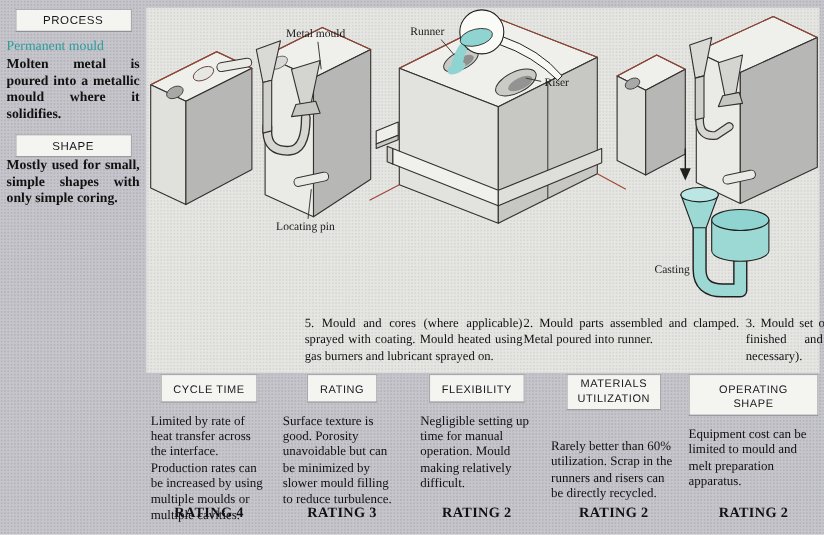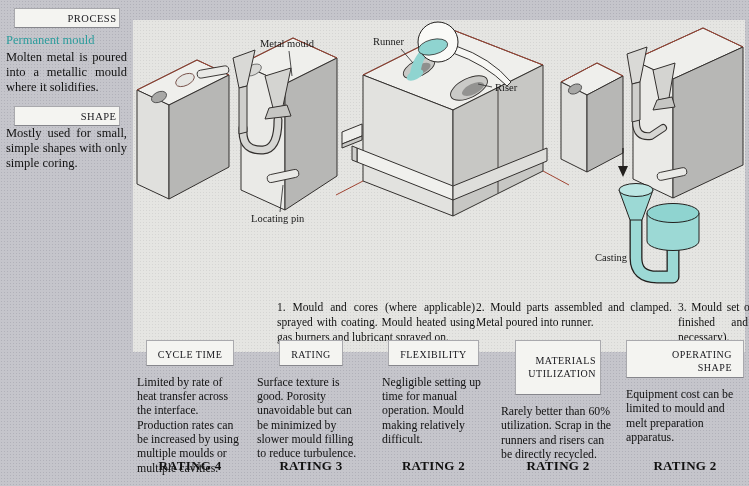--- a/index.html
+++ b/index.html
@@ -4,50 +4,50 @@
 <style>
   html,body{margin:0;padding:0;}
   .page{
     position:relative;width:749px;height:486px;overflow:hidden;
     background-color:#c5c5cb;
     background-image:radial-gradient(rgba(90,90,105,.18) .5px, transparent .9px);
     background-size:3px 3px;
     font-family:"Liberation Serif", serif;color:#111;
   }
   .panel{
-    position:absolute;left:133px;top:20px;width:612px;height:332px;
+    position:absolute;left:133px;top:7px;width:612px;height:332px;
     background-color:#e5e5e2;
     background-image:radial-gradient(rgba(120,120,130,.15) .5px, transparent .9px);
     background-size:3px 3px;
   }
   .sidebar{position:absolute;left:0;top:0;width:133px;padding-top:8px;box-sizing:border-box;}
   .hdr-box{
     background:#f4f4f1;border:1px solid #a9a9ad;border-bottom-color:#86868c;
-    font-family:Liberation Serif, serif;font-size:10.5px;letter-spacing:.5px;
-    color:#17171c;text-align:right;padding:4px 2px 3px;box-sizing:border-box;
+    font-family:Liberation Sans, sans-serif;font-size:10.5px;letter-spacing:.5px;
+    color:#17171c;text-align:center;padding:4px 2px 3px;box-sizing:border-box;
   }
   .sidebar .hdr-box{width:106px;margin:0 auto;}
   .side-sec{padding:0 6px;}
   .sub{color:#2b9c9c;font-weight:normal;font-size:12.5px;line-height:1.1;margin:6px 0 2px;}
-  .side-body{font-size:12.5px;line-height:1.2;text-align:justify;}
+  .side-body{font-size:12.5px;line-height:1.2;text-align:justify;font-weight:bold;}
   .gap1{height:11px;} .gap2{height:10px;}
   .cap{position:absolute;font-size:11.5px;line-height:1.3;text-align:justify;}
   #cap1{left:144px;top:280px;width:198px;}
   #cap2{left:343px;top:280px;width:196px;}
   #cap3{left:545px;top:280px;width:198px;}
   .rcol{position:absolute;top:340px;height:150px;}
   #rc1{left:137px;width:106px;}
   #rc2{left:257px;width:108px;}
   #rc3{left:382px;width:103px;}
   #rc4{left:501px;width:114px;}
   #rc5{left:626px;width:118px;}
   .rcol .hdr-box{margin:0 auto;width:fit-content;max-width:100%;padding:8px 11px 3px;font-size:10px;line-height:1.25;}
-  #rc4 .hdr-box{width:86px;padding:14px 4px;}
+  #rc4 .hdr-box{width:86px;padding:3px 4px;}
   .rbody{font-size:11.8px;line-height:1.22;margin-top:9px;}
-  #rc4 .rbody{margin-top:9px;}
+  #rc4 .rbody{margin-top:25px;}
   .rating{position:absolute;top:118px;left:0;width:100%;text-align:center;font-weight:bold;font-size:13px;letter-spacing:.3px;}
   svg text{font-family:"Liberation Serif", serif;font-size:10.5px;fill:#1a1a1a;}
   .oln{stroke:#33302e;stroke-width:1;stroke-linejoin:round;}
   .red{stroke:#a04432;stroke-width:1;fill:none;}
   .thin{stroke:#3a3a3a;stroke-width:.9;fill:none;}
 </style>
 </head>
 <body>
 
 <div class="page">
@@ -175,21 +175,21 @@
           <path d="M514,193 L514,221 A26,9.5 0 0 0 566,221 L566,193 Z" fill="#9cd9d5" stroke="#22201e" stroke-width="1"></path>
           <ellipse cx="540" cy="193" rx="26" ry="9.5" fill="#8fd4d0" stroke="#22201e" stroke-width="1"></ellipse>
           <polygon points="486,170 520,170 509,200 497,200" fill="#9cd9d5" stroke="#22201e" stroke-width="1"></polygon>
           <ellipse cx="503" cy="170" rx="17" ry="6.5" fill="#bce6e3" stroke="#22201e" stroke-width="1"></ellipse>
         </g>
         <text x="462" y="241">Casting</text>
       </g>
     </svg>
 
     
-    <div class="cap" id="cap1">1. Mould and cores (where applicable) sprayed with coating. Mould heated using gas burners and lubricant sprayed on.</div>
+    <div class="cap" id="cap1">5. Mould and cores (where applicable) sprayed with coating. Mould heated using gas burners and lubricant sprayed on.</div>
     <div class="cap" id="cap2">2. Mould parts assembled and clamped. Metal poured into runner.</div>
     <div class="cap" id="cap3">3. Mould set opened and casting ejected, finished and heat treated (when necessary).</div>
   </div>
 
   <div class="rcol" id="rc1">
     <div class="hdr-box">CYCLE TIME</div>
     <div class="rbody">Limited by rate of heat transfer across the interface. Production rates can be increased by using multiple moulds or multiple cavities.</div>
     <div class="rating">RATING 4</div>
   </div>
   <div class="rcol" id="rc2">

